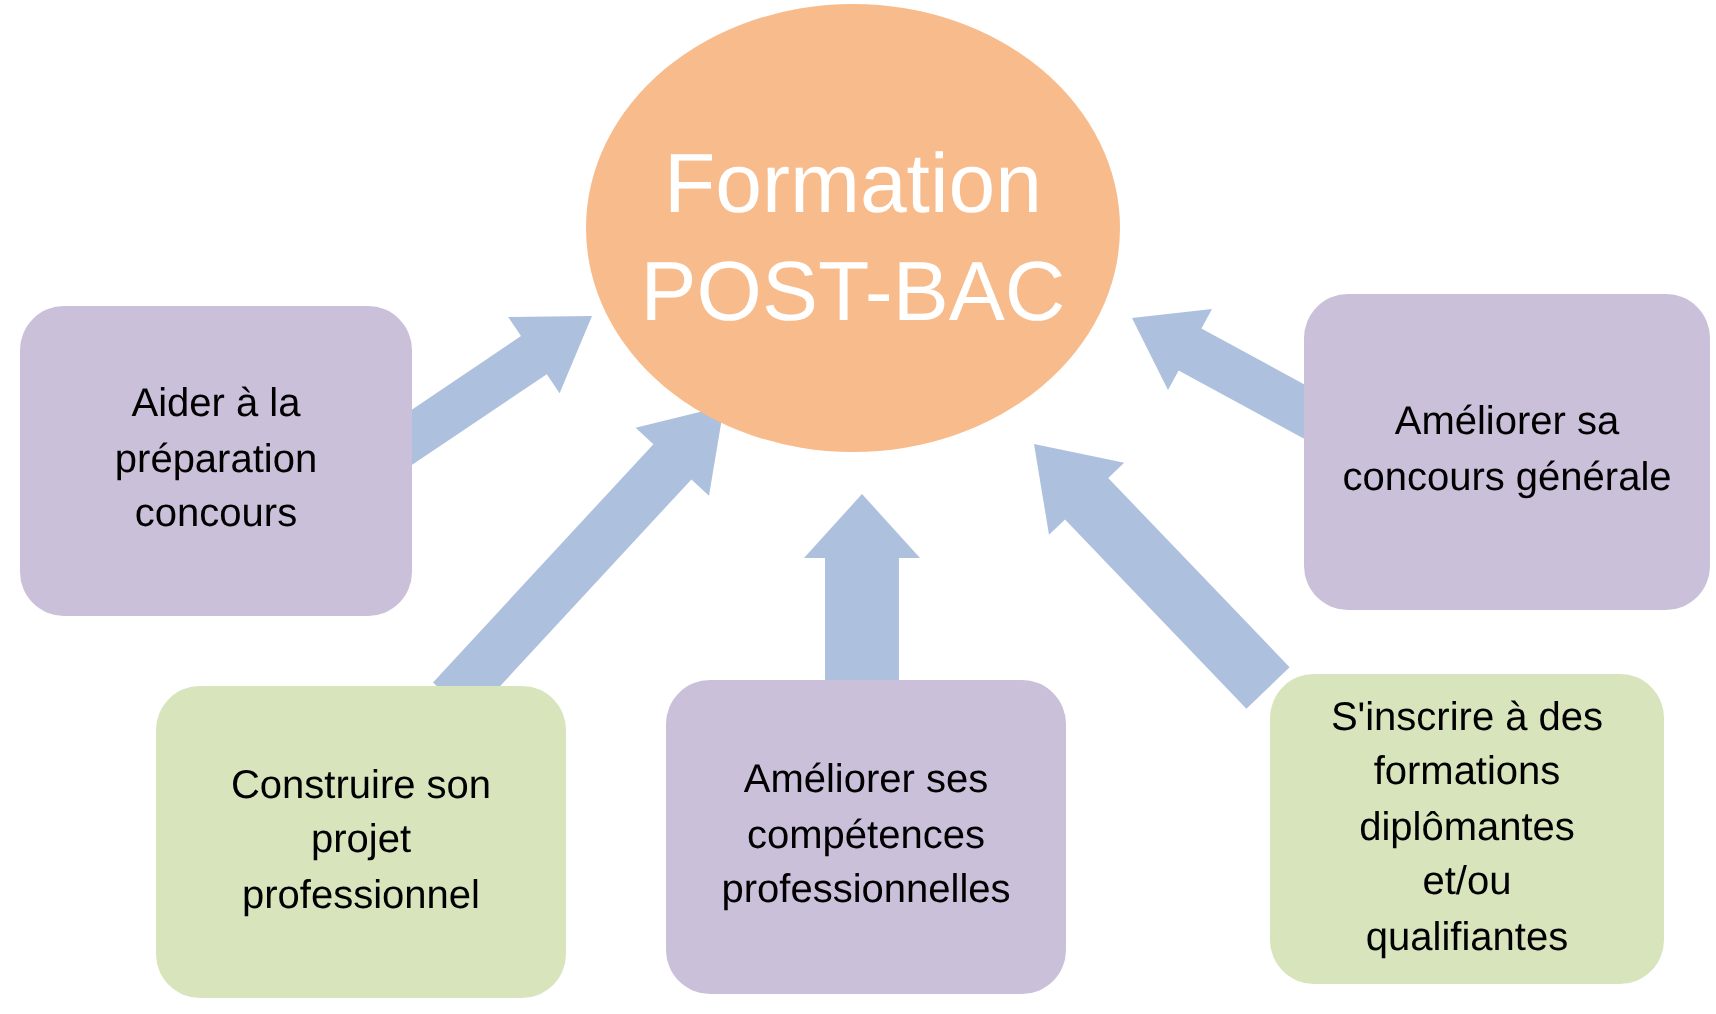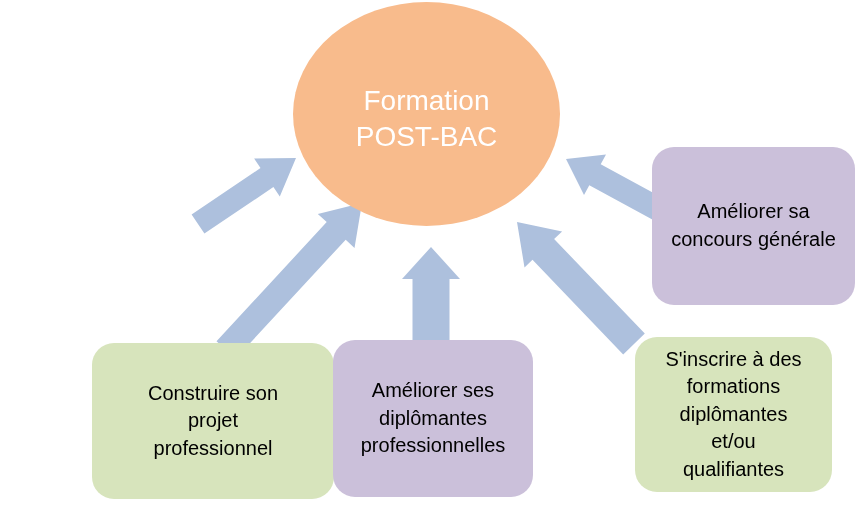--- a/index.html
+++ b/index.html
@@ -30,21 +30,21 @@
     height: 224px;
     border-radius: 50%;
     background: var(--ellipse, #F8BB8C);
     z-index: 2;
     display: flex;
     align-items: center;
     justify-content: center;
   }
   .ellipse .title {
     color: var(--title-text, #fff);
-    font-size: 28px;
+    font-size: 42px;
     line-height: 1.28;
     text-align: center;
     white-space: pre-line;
     padding-top: 10px;
   }
   .node {
     position: absolute;
     z-index: 3;
     border-radius: 22px;
     display: flex;
@@ -53,21 +53,21 @@
   }
   .node .label {
     color: var(--box-text, #000);
     font-size: 20px;
     line-height: 1.38;
     text-align: center;
     white-space: pre-line;
   }
   .node-1 { left: 10px;  top: 153px; width: 196px; height: 155px; }
   .node-2 { left: 652px; top: 147px; width: 203px; height: 158px; }
-  .node-3 { left: 78px;  top: 343px; width: 242px; height: 156px; margin-left: 14px; }
+  .node-3 { left: 78px;  top: 343px; width: 205px; height: 156px; }
   .node-4 { left: 333px; top: 340px; width: 200px; height: 157px; }
   .node-5 { left: 592px; top: 337px; width: 197px; height: 155px; margin-left: 43px; }
 </style>
 </head>
 <body>
 
 <div class="canvas">
 
   <svg class="arrows" viewBox="0 0 858 507" xmlns="http://www.w3.org/2000/svg">
       <polygon points="204.4,233.5 273.4,187.1 279.8,196.6 296.0,158.0 254.1,158.5 260.5,168.0 191.6,214.5" fill="#ADC0DD"></polygon>
@@ -75,35 +75,40 @@
       <polygon points="449.5,344.0 449.5,279.0 460.0,279.0 431.0,247.0 402.0,279.0 412.5,279.0 412.5,344.0" fill="#ADC0DD"></polygon>
       <polygon points="644.8,333.6 554.1,239.0 562.1,231.4 517.0,222.0 524.5,267.4 532.5,259.8 623.2,354.4" fill="#ADC0DD"></polygon>
       <polygon points="663.7,198.5 600.7,164.2 606.0,154.5 566.0,159.0 584.0,195.0 589.3,185.3 652.3,219.5" fill="#ADC0DD"></polygon>
     </svg>
 
   <div class="ellipse">
     <div class="title">Formation
 POST-BAC</div>
   </div>
 
+  <div class="node node-1" style="background: rgb(203, 192, 218);">
+    <div class="label">Aider à la
+préparation
+concours</div>
+  </div>
 
   <div class="node node-2" style="background: rgb(203, 192, 218);">
     <div class="label">Améliorer sa
 concours générale</div>
   </div>
 
   <div class="node node-3" style="background: rgb(215, 228, 188);">
     <div class="label">Construire son
 projet
 professionnel</div>
   </div>
 
   <div class="node node-4" style="background: rgb(203, 192, 218);">
     <div class="label">Améliorer ses
-diplômantes
+compétences
 professionnelles</div>
   </div>
 
   <div class="node node-5" style="background: rgb(215, 228, 188);">
     <div class="label">S'inscrire à des
 formations
 diplômantes
 et/ou
 qualifiantes</div>
   </div>

